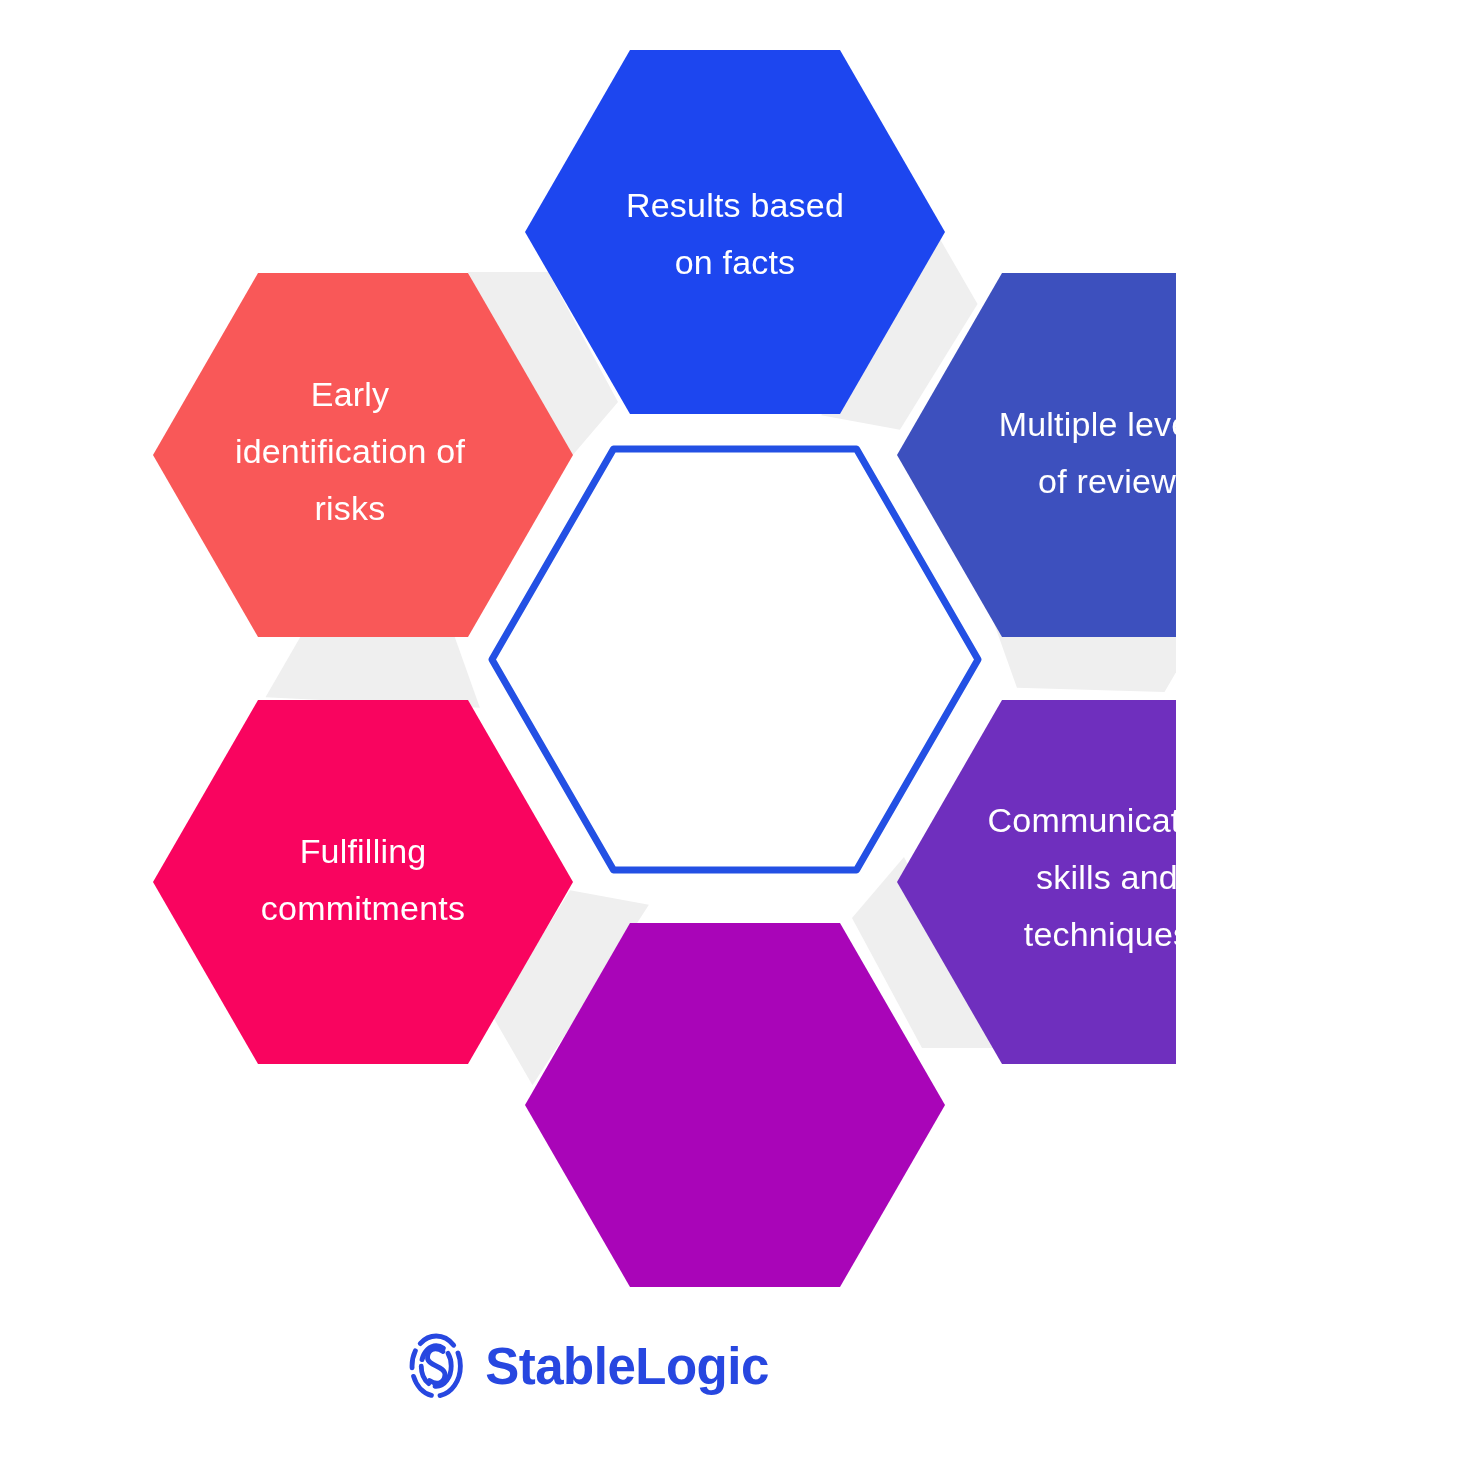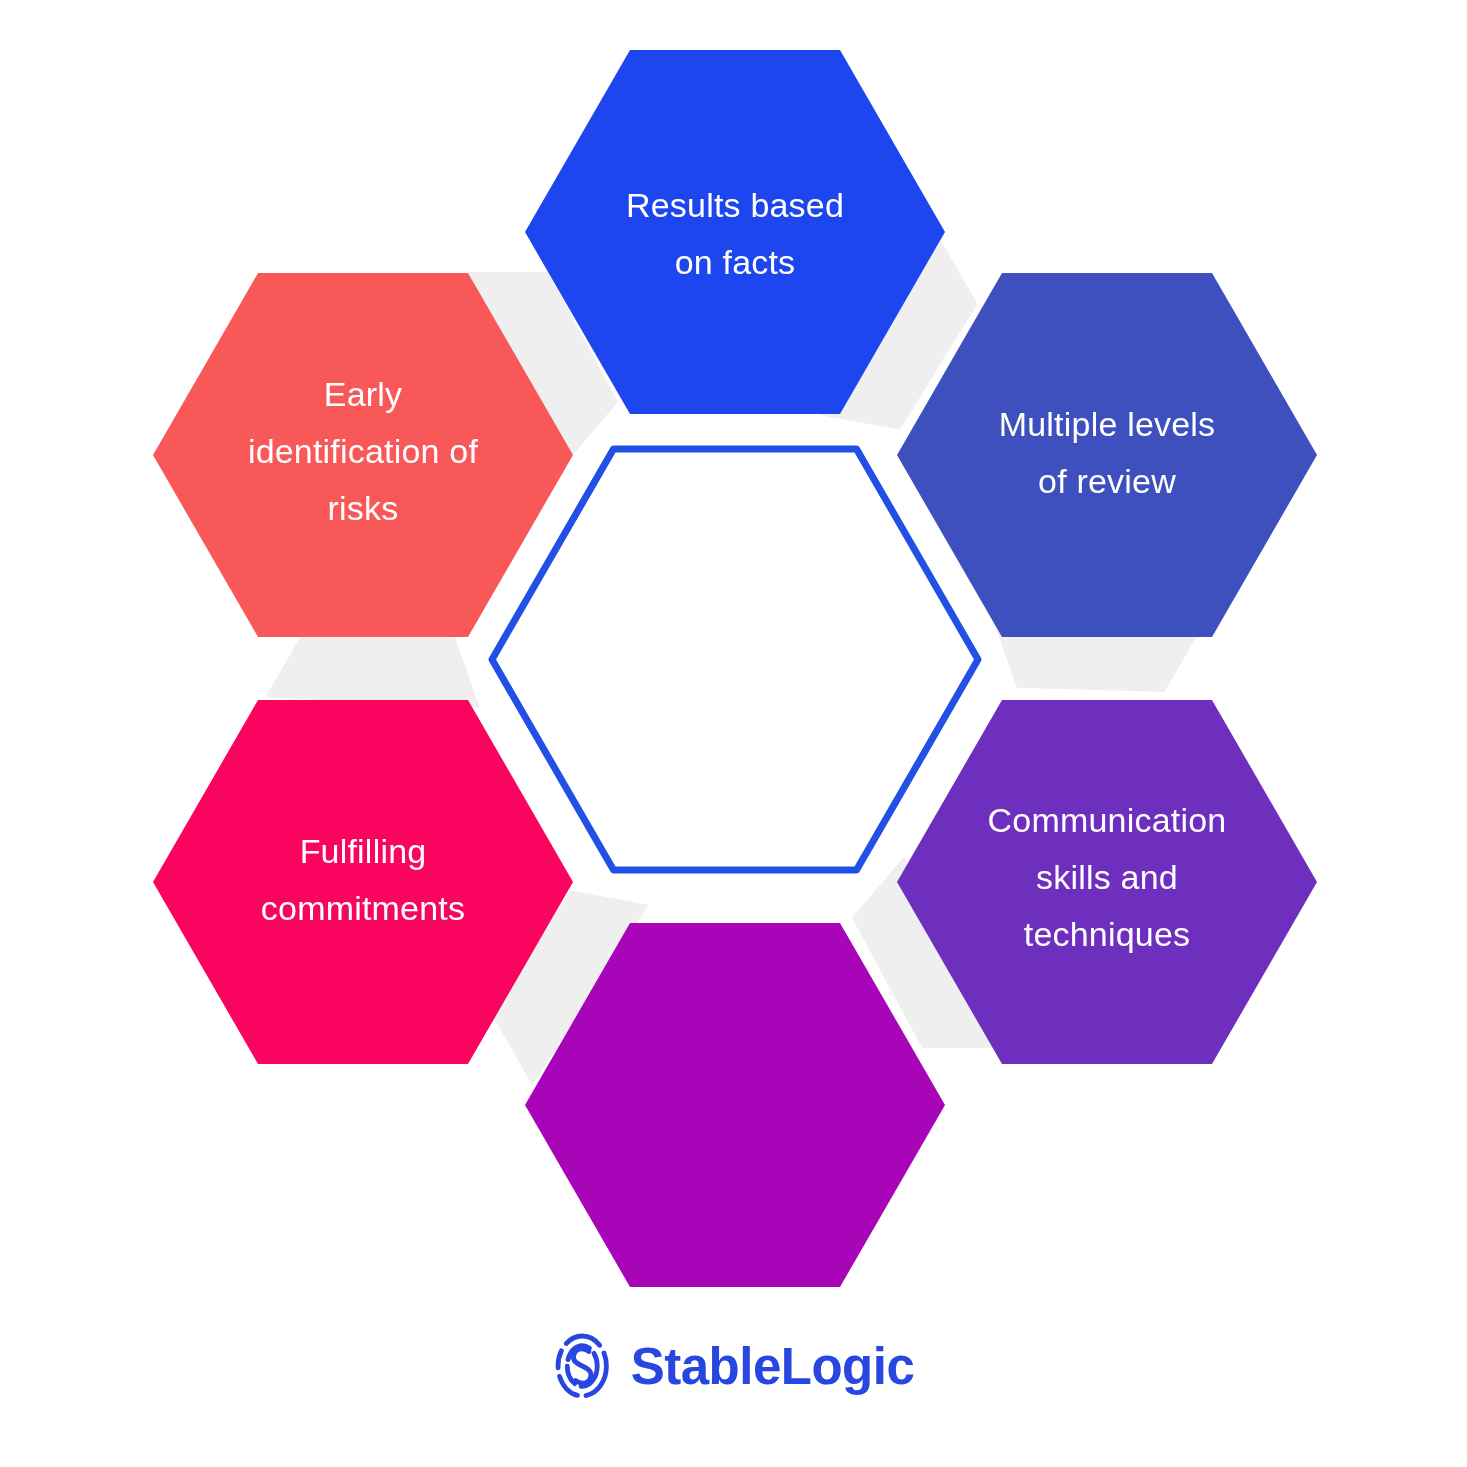--- a/index.html
+++ b/index.html
@@ -1,18 +1,18 @@
 <!DOCTYPE html>
 <html><head>
 <meta charset="utf-8">
 <style>
   html, body { margin: 0; padding: 0; background: #ffffff; }
   .stage {
     position: relative;
-    width: 1467px;
+    width: 1176px;
     height: 1467px;
     background: #ffffff;
     overflow: hidden;
     font-family: "Liberation Sans", "DejaVu Sans", sans-serif;
   }
   .diagram-svg {
     position: absolute;
     left: 0; top: 0;
   }
   .hex-label {
@@ -80,21 +80,21 @@
 
   <div class="hex-label" style="left:735px; top:234px;">Results based
 on facts</div>
   <div class="hex-label" style="left:1107px; top:453px;">Multiple levels
 of review</div>
   <div class="hex-label" style="left:1107px; top:878px;">Communication
 skills and
 techniques</div>
   <div class="hex-label" style="left:363px; top:880px;text-align:center;">Fulfilling
 commitments</div>
-  <div class="hex-label" style="left:363px; top:452px;">Early
+  <div class="hex-label" style="left:350px; top:452px;">Early
 identification of
 risks</div>
 
 
   <div class="logo">
     <svg width="58" height="72" viewBox="0 0 60 72" fill="none" stroke-width="5" stroke-linecap="round">
       <ellipse cx="30" cy="36" rx="25" ry="31" stroke-dasharray="40 9 28 9 18 9" stroke="#2747E0"></ellipse>
       <ellipse cx="30" cy="36" rx="15.5" ry="21" stroke-dasharray="30 7 20 7" stroke="#2747E0"></ellipse>
       <path d="M37,21 C28,15 21,19.5 21,27.5 C21,36 39,36 39,44.5 C39,52.5 32,57 23,51" stroke="#2747E0"></path>
     </svg>

